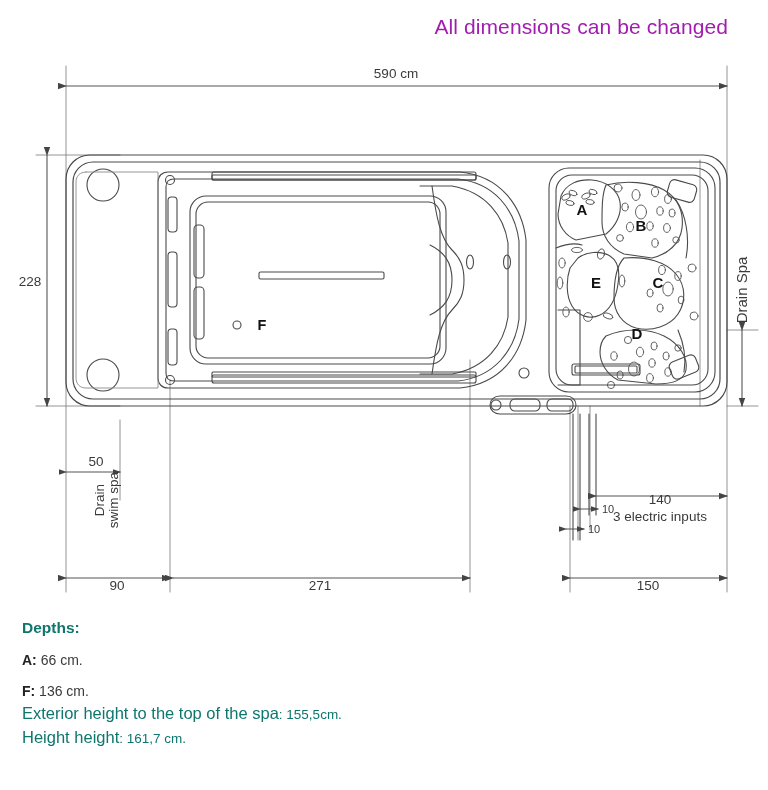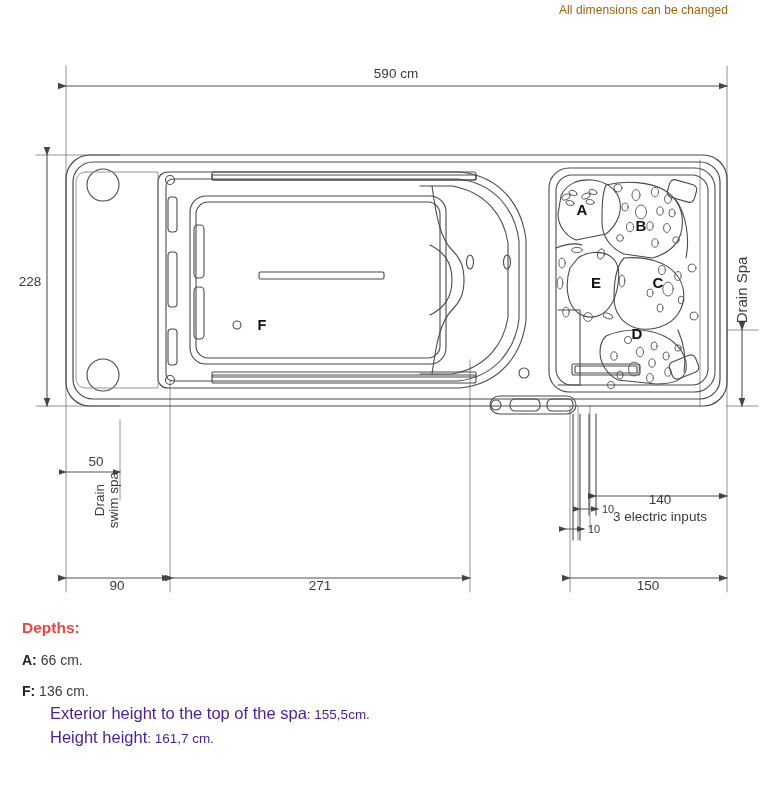--- a/index.html
+++ b/index.html
@@ -3,30 +3,30 @@
 <meta charset="utf-8">
 <style>
   html,body{margin:0;padding:0;background:#ffffff;}
   body{
     width:768px;height:790px;position:relative;overflow:hidden;
     font-family:"Liberation Sans","DejaVu Sans",sans-serif;
     color:#2b2b2b;
   }
   #drawing{position:absolute;left:0;top:0;width:768px;height:790px;}
   .hdr{
-    position:absolute;right:40px;top:3px;
-    font-size:12px;color:#a16207;letter-spacing:.1px;
+    position:absolute;right:40px;top:15px;
+    font-size:21px;color:#a21caf;letter-spacing:.1px;
   }
   .specs{
     position:absolute;left:22px;top:618px;width:520px;
   }
-  .specs .title{font-size:15.5px;font-weight:bold;color:#ef4444;line-height:1.28;}
+  .specs .title{font-size:15.5px;font-weight:bold;color:#0f766e;line-height:1.28;}
   .specs .row{font-size:14px;line-height:1.255;color:#3a3a3a;margin-top:14px;}
   .specs .row b{font-weight:bold;color:#232323;}
-  .specs .big{font-size:16.5px;line-height:1.42;color:#4c1d95;margin-top:1px;margin-left:28px;}
+  .specs .big{font-size:16.5px;line-height:1.42;color:#0f766e;margin-top:1px;}
   .specs .big .sm{font-size:13.5px;}
   svg text{font-family:"Liberation Sans","DejaVu Sans",sans-serif;fill:#3a3a3a;}
   .dimtxt{font-size:13.5px;}
   .dimtxt-sm{font-size:11px;}
   .zonelbl{font-size:15px;font-weight:bold;fill:#111;}
   .flbl{font-size:14.5px;font-weight:bold;fill:#111;}
   .drainlbl{font-size:15px;fill:#3a3a3a;}
 </style>
 </head>
 <body>

